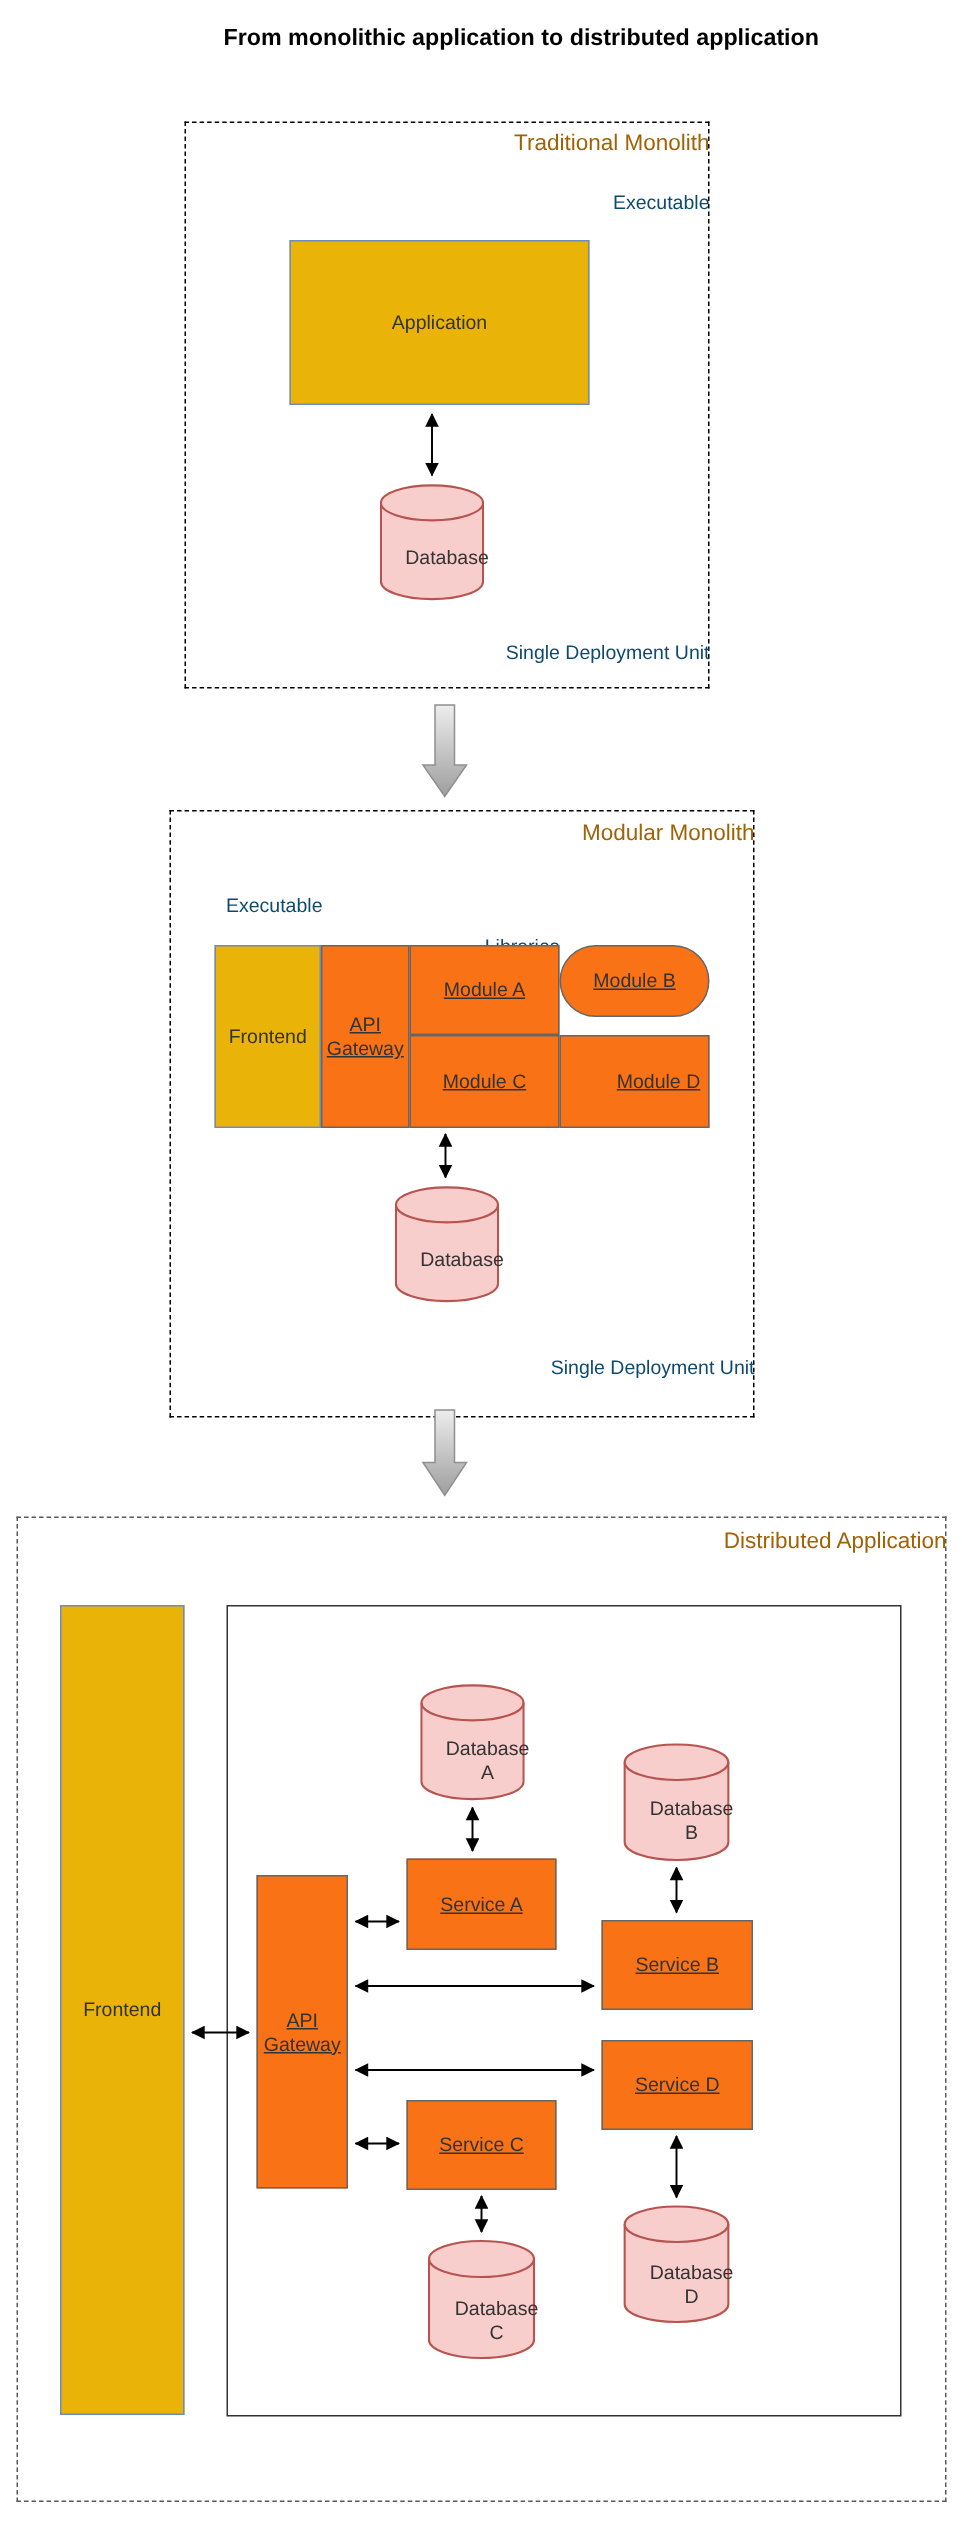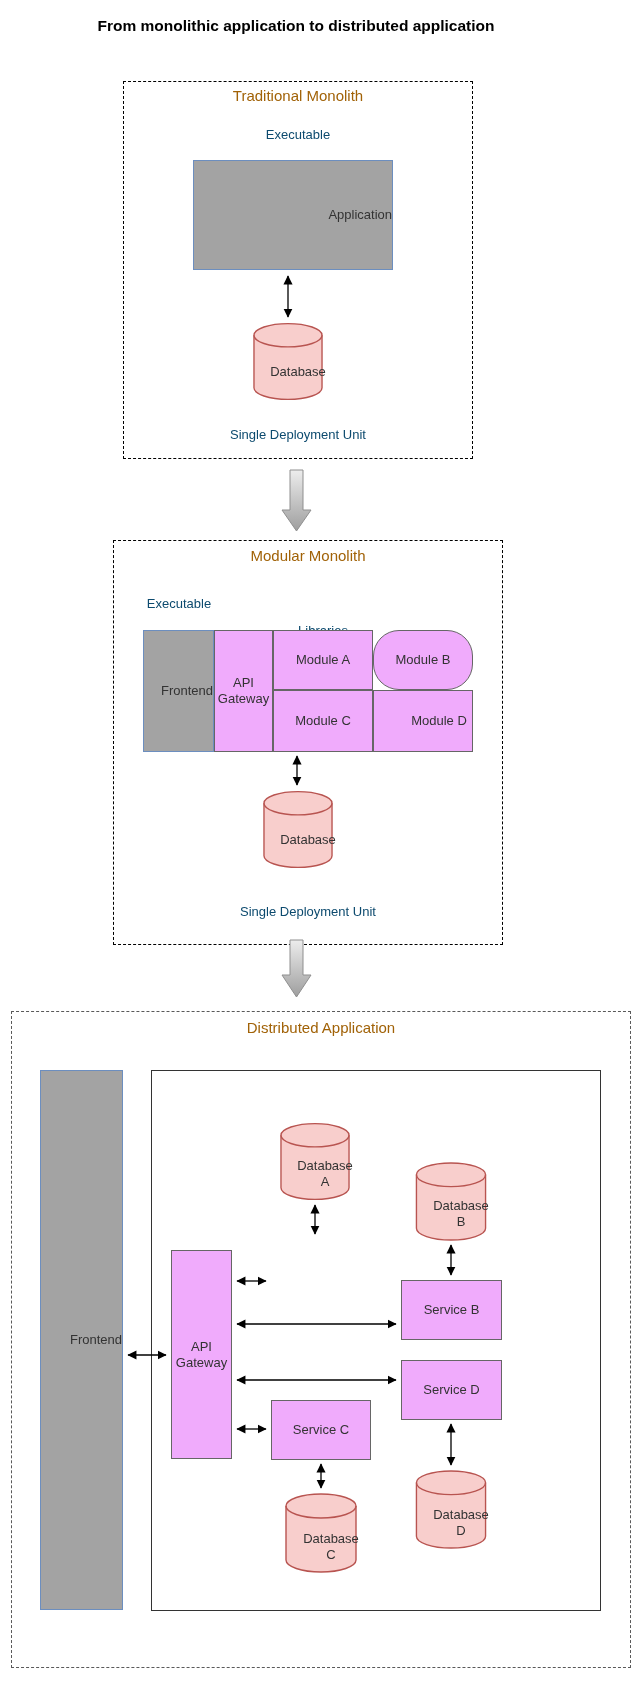--- a/index.html
+++ b/index.html
@@ -5,32 +5,32 @@
   html,body{margin:0;padding:0;background:#ffffff;}
   #canvas{
     position:relative;
     width:641px;height:1681px;
     background:#ffffff;
     font-family:"Liberation Sans","DejaVu Sans",sans-serif;
     color:#333333;
     overflow:hidden;
   }
   .abs{position:absolute;box-sizing:border-box;}
-  .center-text{text-align:center;}
+  .center-text{text-align:right;}
   .lbl{font-size:13px;color:#0c4a6e;line-height:16px;}
   .title-main{font-size:15.5px;font-weight:700;color:#000000;}
   .title-sec{font-size:15px;font-weight:400;color:#a16207;}
   .dashed-box{border:1px dashed #000000;background:transparent;}
   .dashed-box.gray-dash{border:1px dashed #595959;}
   .shape{
     display:flex;align-items:center;justify-content:center;
     font-size:13px;color:#333333;text-align:center;line-height:16px;
   }
-  .blue-shape{background:#a3a3a3;border:1px solid #6c8ebf;justify-content:flex-end;}
-  .gray-shape{background:#f0abfc;border:1px solid #666666;}
+  .blue-shape{background:#eab308;border:1px solid #6c8ebf;}
+  .gray-shape{background:#f97316;border:1px solid #666666;text-decoration:underline;}
   .white-box{background:#ffffff;border:1px solid #333333;}
   .cyl{position:absolute;padding-left:20px;}
   .cyl svg{position:absolute;left:0;top:0;}
   .cyl-label{position:absolute;left:-6px;right:-6px;text-align:center;font-size:13px;color:#333333;line-height:16px;}
   .svg-overlay{position:absolute;left:0;top:0;pointer-events:none;}
 </style>
 </head>
 <body>
 
 <div id="canvas">
@@ -69,21 +69,21 @@
   </div>
   <div class="abs shape gray-shape" style="left:214px;top:630px;width:59px;height:122px;">
     <span>
       <span>API</span><br>
       <span>Gateway</span>
     </span>
   </div>
   <div class="abs shape gray-shape" style="left:273px;top:630px;width:100px;height:60px;">
     <span>Module A</span>
   </div>
-  <div class="abs shape gray-shape" style="left:373px;top:630px;width:100px;height:60px;border-radius:26px;">
+  <div class="abs shape gray-shape" style="left:373px;top:630px;width:100px;height:48px;border-radius:26px;">
     <span>Module B</span>
   </div>
   <div class="abs shape gray-shape" style="left:273px;top:690px;width:100px;height:62px;">
     <span>Module C</span>
   </div>
   <div class="abs shape gray-shape" style="left:373px;top:690px;width:100px;height:62px;padding-left:32px;">
     <span>Module D</span>
   </div>
 
   <div class="cyl" style="left:263px;top:790px;width:70px;height:79px;">
@@ -106,20 +106,23 @@
 
   <div class="abs white-box" style="left:151px;top:1070px;width:450px;height:541px;"></div>
 
   <div class="abs shape gray-shape" style="left:171px;top:1250px;width:61px;height:209px;">
     <span>
       <span>API</span><br>
       <span>Gateway</span>
     </span>
   </div>
 
+  <div class="abs shape gray-shape" style="left:271px;top:1239px;width:100px;height:61px;">
+    <span>Service A</span>
+  </div>
   <div class="abs shape gray-shape" style="left:401px;top:1280px;width:101px;height:60px;">
     <span>Service B</span>
   </div>
   <div class="abs shape gray-shape" style="left:401px;top:1360px;width:101px;height:60px;">
     <span>Service D</span>
   </div>
   <div class="abs shape gray-shape" style="left:271px;top:1400px;width:100px;height:60px;">
     <span>Service C</span>
   </div>
 

